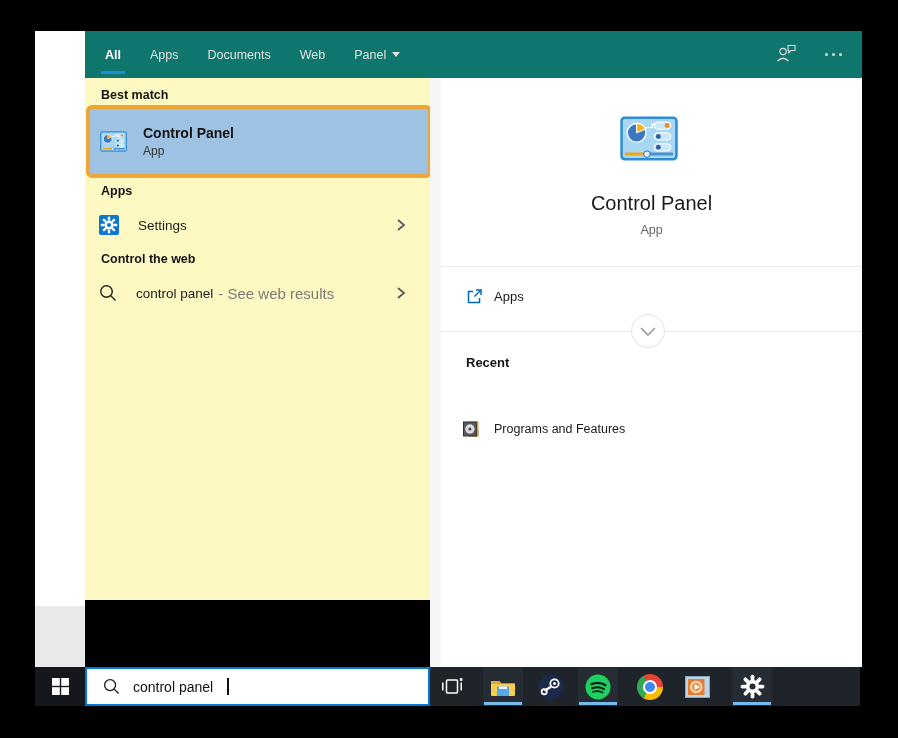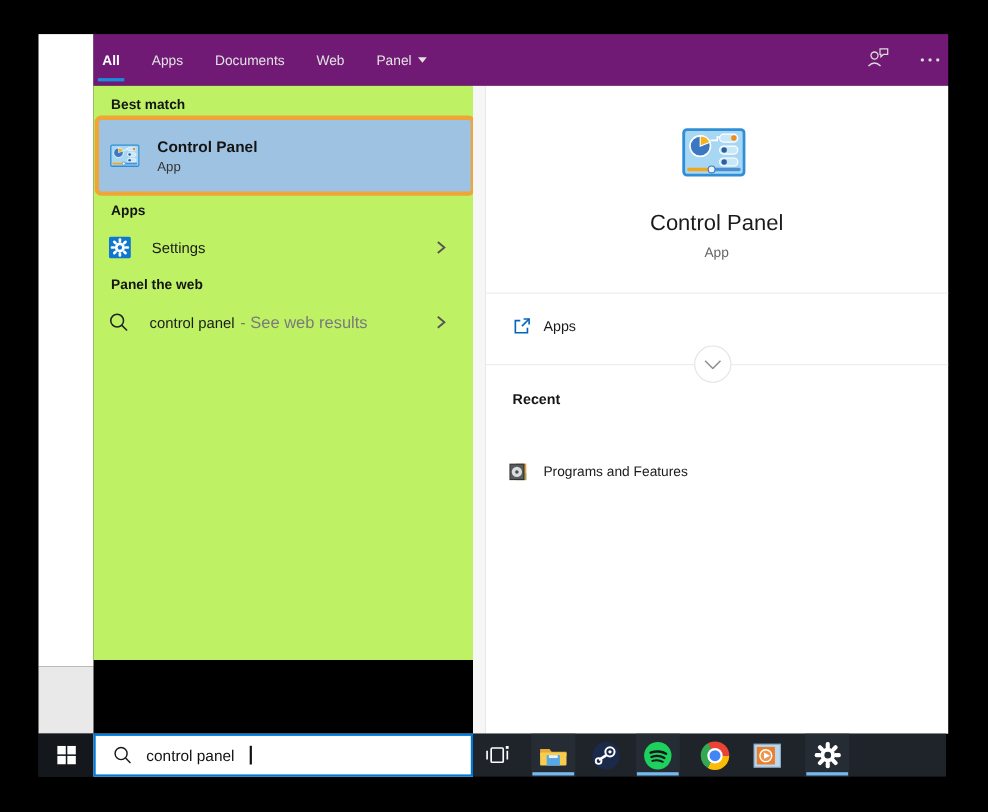--- a/index.html
+++ b/index.html
@@ -11,35 +11,35 @@
   #stage * { box-sizing:border-box; }
   .abs { position:absolute; }
 
   
   .bg-white-strip { left:35px; top:31px; width:50px; height:575px; background:#ffffff; }
   .bg-gray-strip  { left:35px; top:606px; width:50px; height:61px; background:#e9e9e9; }
 
   
   .flyout { left:85px; top:31px; width:777px; height:636px; }
   .flyout-header {
-    position:absolute; left:0; top:0; width:777px; height:47px; background:#701a75;
-    display:flex; align-items:center; padding:0 8px; gap:29px;
+    position:absolute; left:0; top:0; width:777px; height:47px; background:#0f766e;
+    display:flex; align-items:center; padding:0 20px; gap:29px;
   }
   .tab { position:relative; color:#e2e2e2; font-size:12.5px; height:47px;
          display:flex; align-items:center; gap:6px; cursor:default; }
   .tab.active { color:#fff; font-weight:bold; }
   .tab.active::after { content:""; position:absolute; left:-4px; right:-4px; bottom:4px;
                        height:3px; background:#1a8cdb; }
   .more-arrow { width:0; height:0; border-left:4.5px solid transparent;
                 border-right:4.5px solid transparent; border-top:5px solid #e2e2e2; }
   .header-right { margin-left:auto; display:flex; align-items:center; gap:28px; }
   .dots { display:flex; gap:4px; }
   .dots i { width:3px; height:3px; border-radius:50%; background:#dcdcdc; }
 
-  .left-pane  { left:0;   top:47px; width:345px; height:522px; background:#bef264; }
+  .left-pane  { left:0;   top:47px; width:345px; height:522px; background:#fef9c3; }
   .gutter     { left:345px; top:47px; width:11px; height:589px; background:#f6f6f6; }
   .right-pane { left:356px; top:47px; width:421px; height:589px; background:#ffffff; }
 
   .section-header { position:absolute; left:16px; font-size:12.5px; font-weight:bold; color:#141414; }
 
   .annotation-box {
     position:absolute; left:1px; top:27px; width:346px; height:73px;
     border:4px solid #efa636; border-radius:6px; background:#9dc2e2;
     display:flex; align-items:center; padding-left:10px;
   }
@@ -181,21 +181,21 @@
           <circle cx="10" cy="10" r="2" fill="#0e77d1"></circle>
         </svg>
         <span class="label">Settings</span>
         <span class="row-chevron">
           <svg width="10" height="14" viewBox="0 0 10 14" fill="none" stroke="#555" stroke-width="1.7">
               <polyline points="2,2 8,7 2,12"></polyline>
             </svg>
         </span>
       </div>
 
-      <div class="section-header" style="top:174px;">Panel the web</div>
+      <div class="section-header" style="top:174px;">Control the web</div>
 
       <div class="result-row" style="top:198px;">
         <svg width="18" height="18" viewBox="0 0 18 18" fill="none" stroke="#222" stroke-width="1.4">
           <circle cx="7.5" cy="7.5" r="5.8"></circle>
             <line x1="11.8" y1="11.8" x2="16.5" y2="16.5"></line>
         </svg>
         <span class="label">control panel</span>
         <span class="suffix">- See web results</span>
         <span class="row-chevron">
           <svg width="10" height="14" viewBox="0 0 10 14" fill="none" stroke="#555" stroke-width="1.7">

